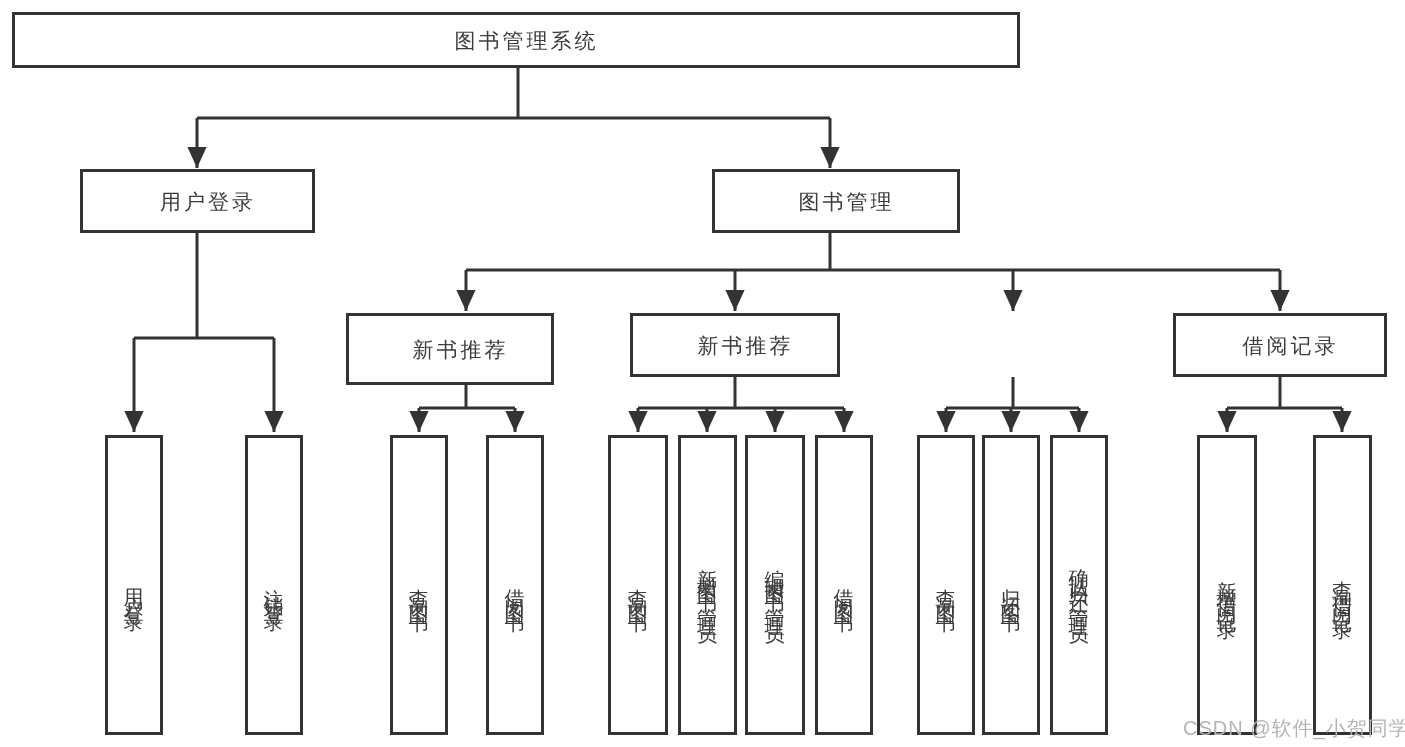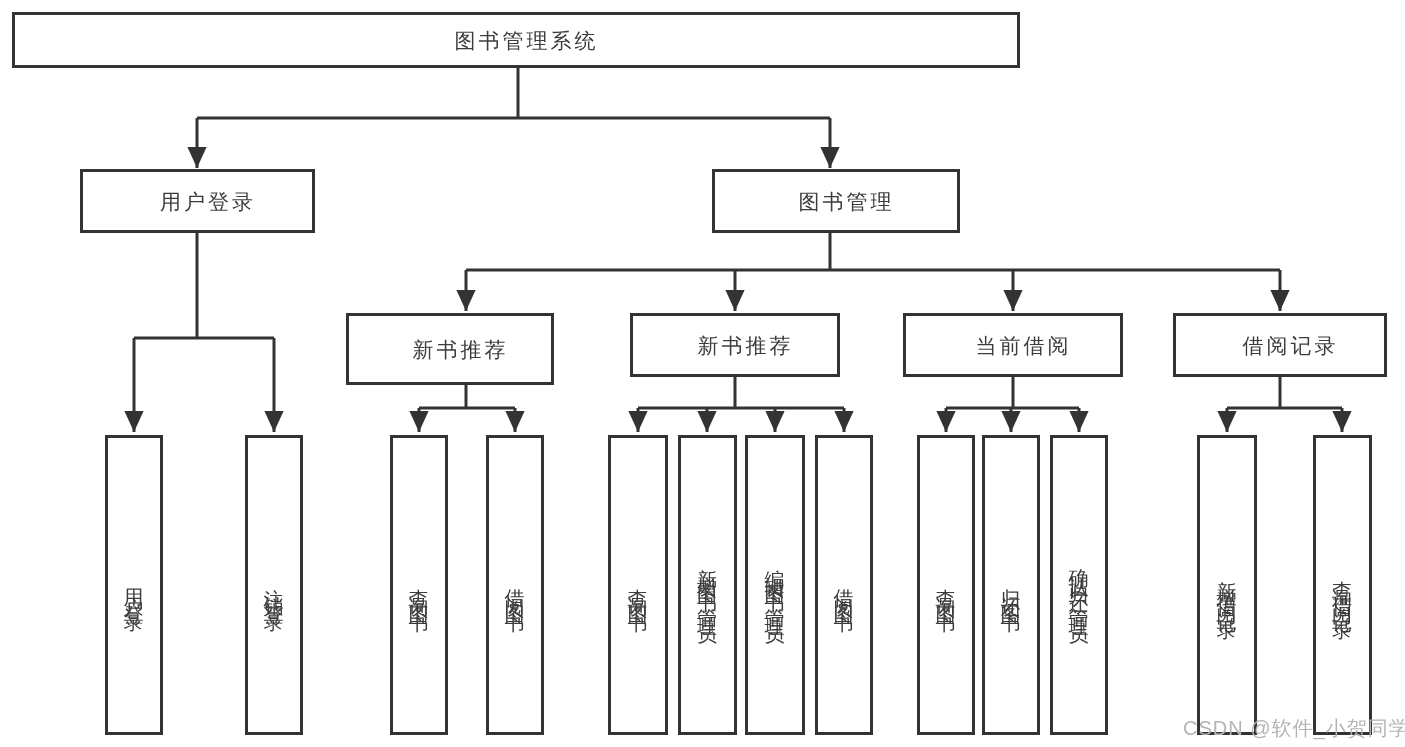--- a/index.html
+++ b/index.html
@@ -116,21 +116,20 @@
     </g>
   </svg>
 
   <div class="box h" style="left:12px; top:12px; width:1008px; height:56px">图书管理系统</div>
 
   <div class="box h" style="left:80px; top:169px; width:235px; height:64px">用户登录</div>
   <div class="box h" style="left:712px; top:169px; width:248px; height:64px">图书管理</div>
 
   <div class="box h" style="left:346px; top:313px; width:208px; height:72px">新书推荐</div>
   <div class="box h" style="left:630px; top:313px; width:210px; height:64px">新书推荐</div>
-  <div class="box h" style="left:903px; top:313px; width:220px; height:64px">当前借阅</div>
   <div class="box h" style="left:1173px; top:313px; width:214px; height:64px">借阅记录</div>
 
   <div class="box v" style="left:105px; width:58px">用户登录</div>
   <div class="box v" style="left:245px; width:58px">注销登录</div>
 
   <div class="box v" style="left:390px; width:58px">查询图书</div>
   <div class="box v" style="left:486px; width:58px">借阅图书</div>
 
   <div class="box v" style="left:608px; width:60px">查询图书</div>
   <div class="box v" style="left:678px; width:59px">新增图书（管理员）</div>

